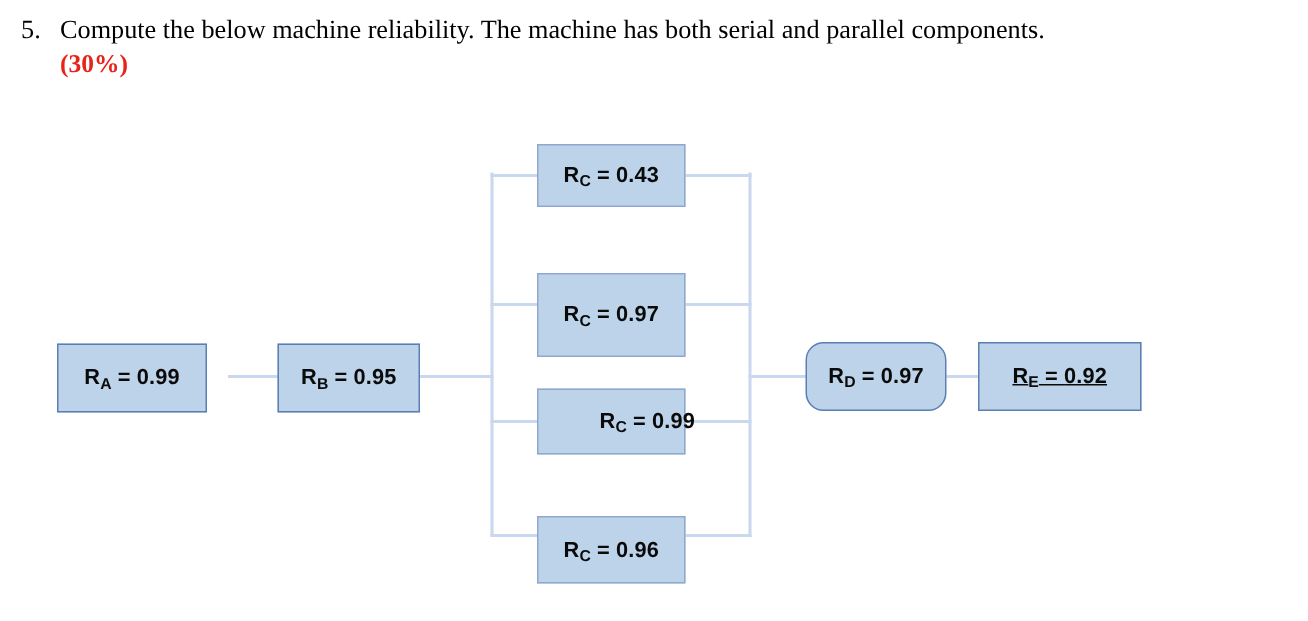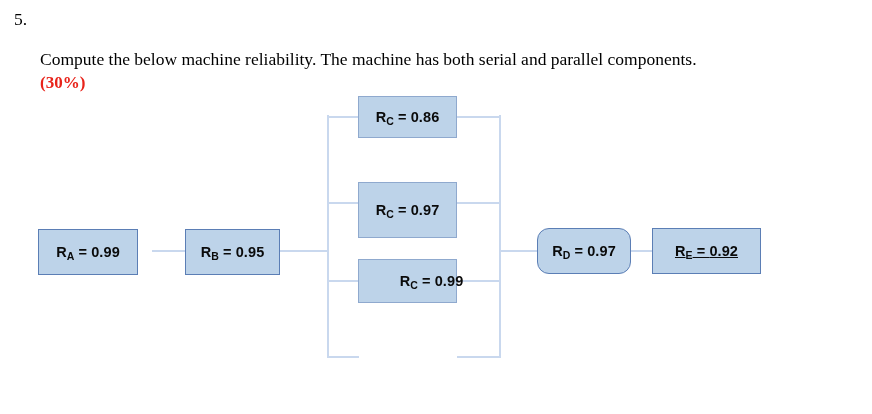--- a/index.html
+++ b/index.html
@@ -31,21 +31,20 @@
     line-height: 23px;
     color: #000000;
   }
   #question-number {
     width: 26px;
     flex: 0 0 26px;
     text-align: left;
   }
   #question-text {
     flex: 1 1 auto;
-    margin-top: 40px;
   }
   #question-marks {
     margin-left: 26px;
     margin-top: 2px;
     font-family: "Liberation Serif", serif;
     font-size: 17px;
     font-weight: bold;
     color: #E8231A;
   }
 
@@ -138,36 +137,41 @@
   </div>
 
   <div class="node serial" style="left:185px; top:229px; width:95px; height:46px;">
     <span>
       <span>R</span><span class="sub">B</span><span> = </span><span>0.95</span>
     </span>
   </div>
 
   <div class="node parallel" style="left:358px; top:96px; width:99px; height:42px;">
     <span>
-      <span>R</span><span class="sub">C</span><span> = </span><span>0.86</span>
+      <span>R</span><span class="sub">C</span><span> = </span><span>0.43</span>
     </span>
   </div>
 
   <div class="node parallel" style="left:358px; top:182px; width:99px; height:56px;">
     <span>
       <span>R</span><span class="sub">C</span><span> = </span><span>0.97</span>
     </span>
   </div>
 
   <div class="node parallel" style="left:358px; top:259px; width:99px; height:44px;padding-left:48px;">
     <span>
       <span>R</span><span class="sub">C</span><span> = </span><span>0.99</span>
     </span>
   </div>
 
+  <div class="node parallel" style="left:358px; top:344px; width:99px; height:45px;">
+    <span>
+      <span>R</span><span class="sub">C</span><span> = </span><span>0.96</span>
+    </span>
+  </div>
 
   <div class="node serial" style="left:537px; top:228px; width:94px; height:46px;border-radius:12px;">
     <span>
       <span>R</span><span class="sub">D</span><span> = </span><span>0.97</span>
     </span>
   </div>
 
   <div class="node serial" style="left:652px; top:228px; width:109px; height:46px;text-decoration:underline;">
     <span>
       <span>R</span><span class="sub">E</span><span> = </span><span>0.92</span>

